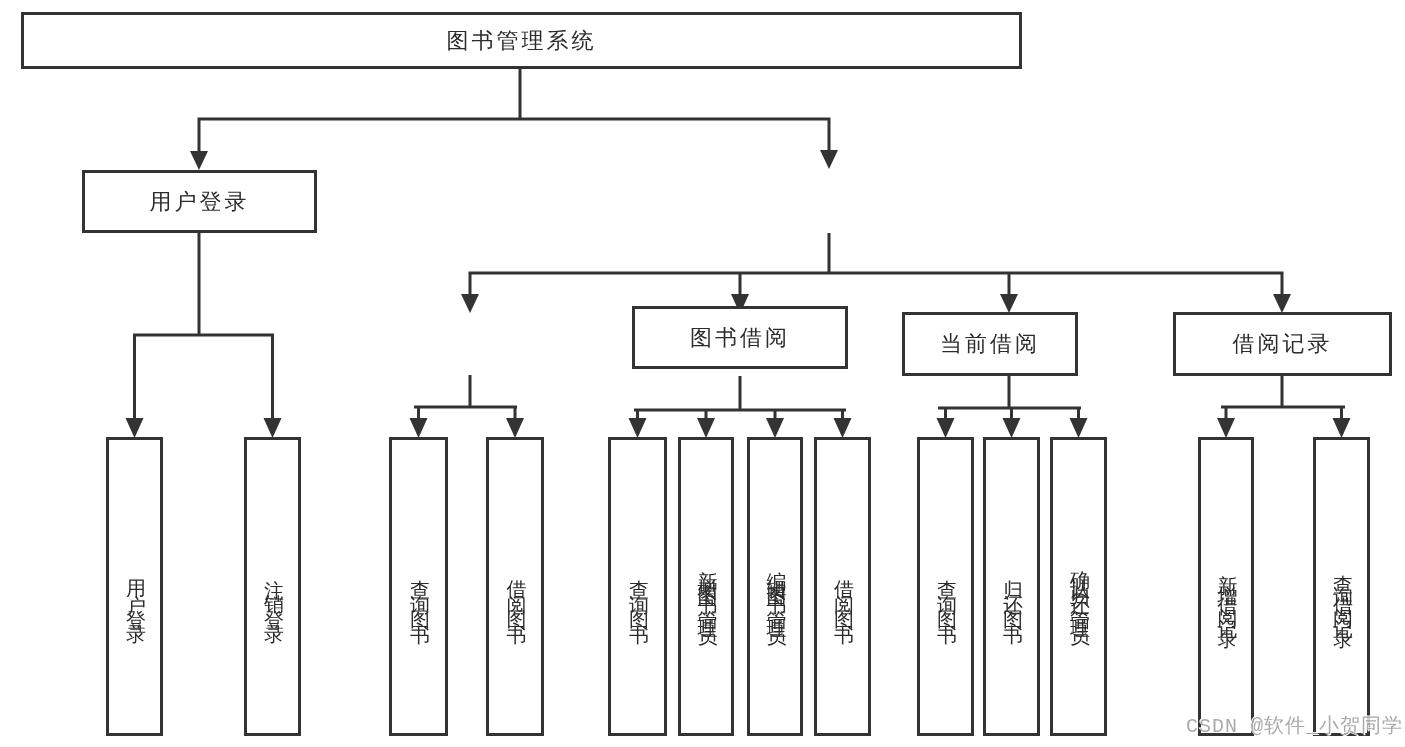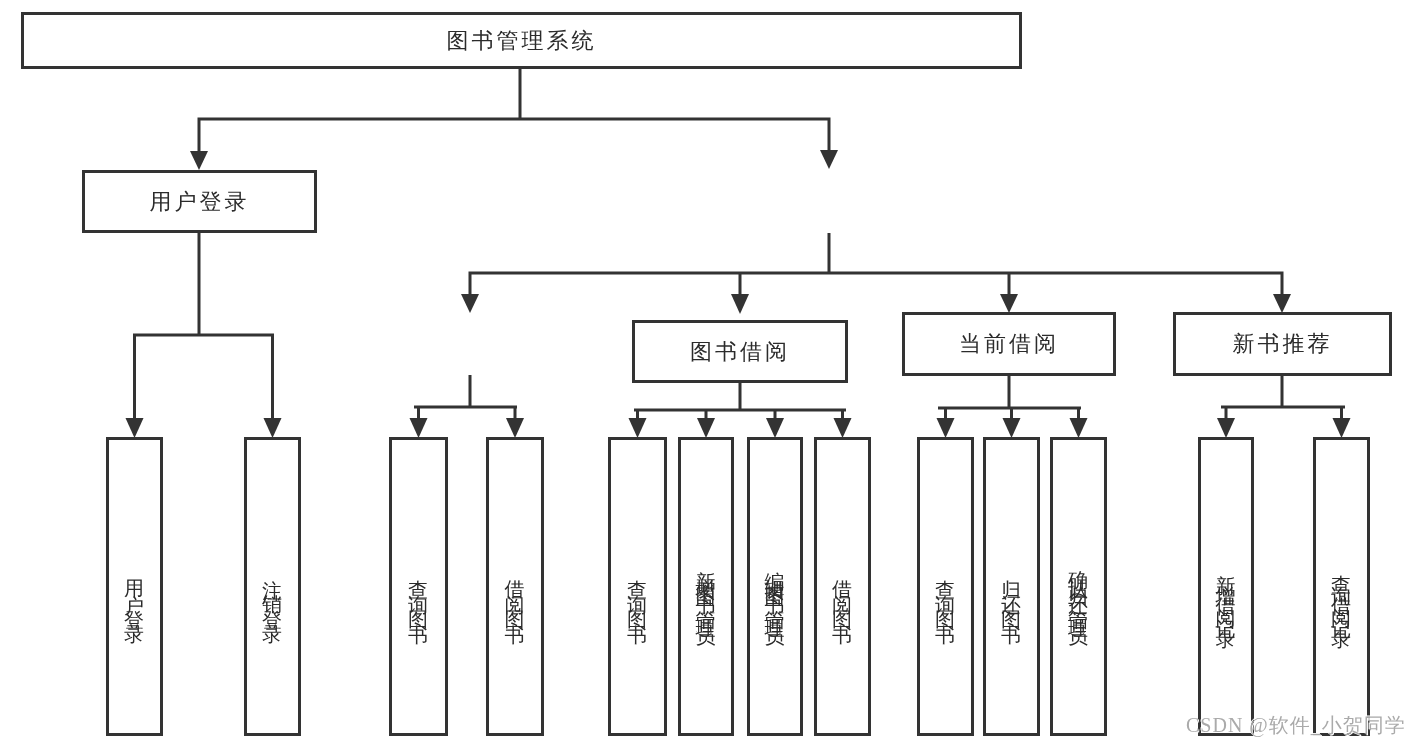--- a/index.html
+++ b/index.html
@@ -7,21 +7,21 @@
     --text: #2b2b2b;
     --background: #ffffff;
     --watermark: #aaaaaa;
   }
   html, body { margin: 0; padding: 0; background: var(--background); }
   .canvas {
     position: relative;
     width: 1405px;
     height: 747px;
     background: var(--background);
-    font-family: Liberation Serif, serif;
+    font-family: Liberation Mono, monospace;
     color: var(--text);
     overflow: hidden;
   }
   .connectors {
     position: absolute;
     left: 0; top: 0;
     width: 1405px; height: 747px;
     pointer-events: none;
   }
   .connectors path {
@@ -116,28 +116,28 @@
   </svg>
 
   <div class="node" style="left:21px; top:12px; width:1001px; height:57px;">
     <span>图书管理系统</span>
   </div>
 
   <div class="node" style="left:82px; top:170px; width:235px; height:63px;">
     <span>用户登录</span>
   </div>
 
-  <div class="node" style="left:632px; top:320px; width:216px; height:63px;">
+  <div class="node" style="left:632px; top:306px; width:216px; height:63px;">
     <span>图书借阅</span>
   </div>
-  <div class="node" style="left:902px; top:312px; width:214px; height:64px;">
+  <div class="node" style="left:902px; top:312px; width:176px; height:64px;">
     <span>当前借阅</span>
   </div>
   <div class="node" style="left:1173px; top:312px; width:219px; height:64px;">
-    <span>新书推荐</span>
+    <span>借阅记录</span>
   </div>
 
   <div class="leaf" style="left:106px; width:57px;">
     <span class="vtext ls4">用户登录</span>
   </div>
   <div class="leaf" style="left:244px; width:57px;">
     <span class="vtext ls4">注销登录</span>
   </div>
 
   <div class="leaf" style="left:389px; width:59px;">

